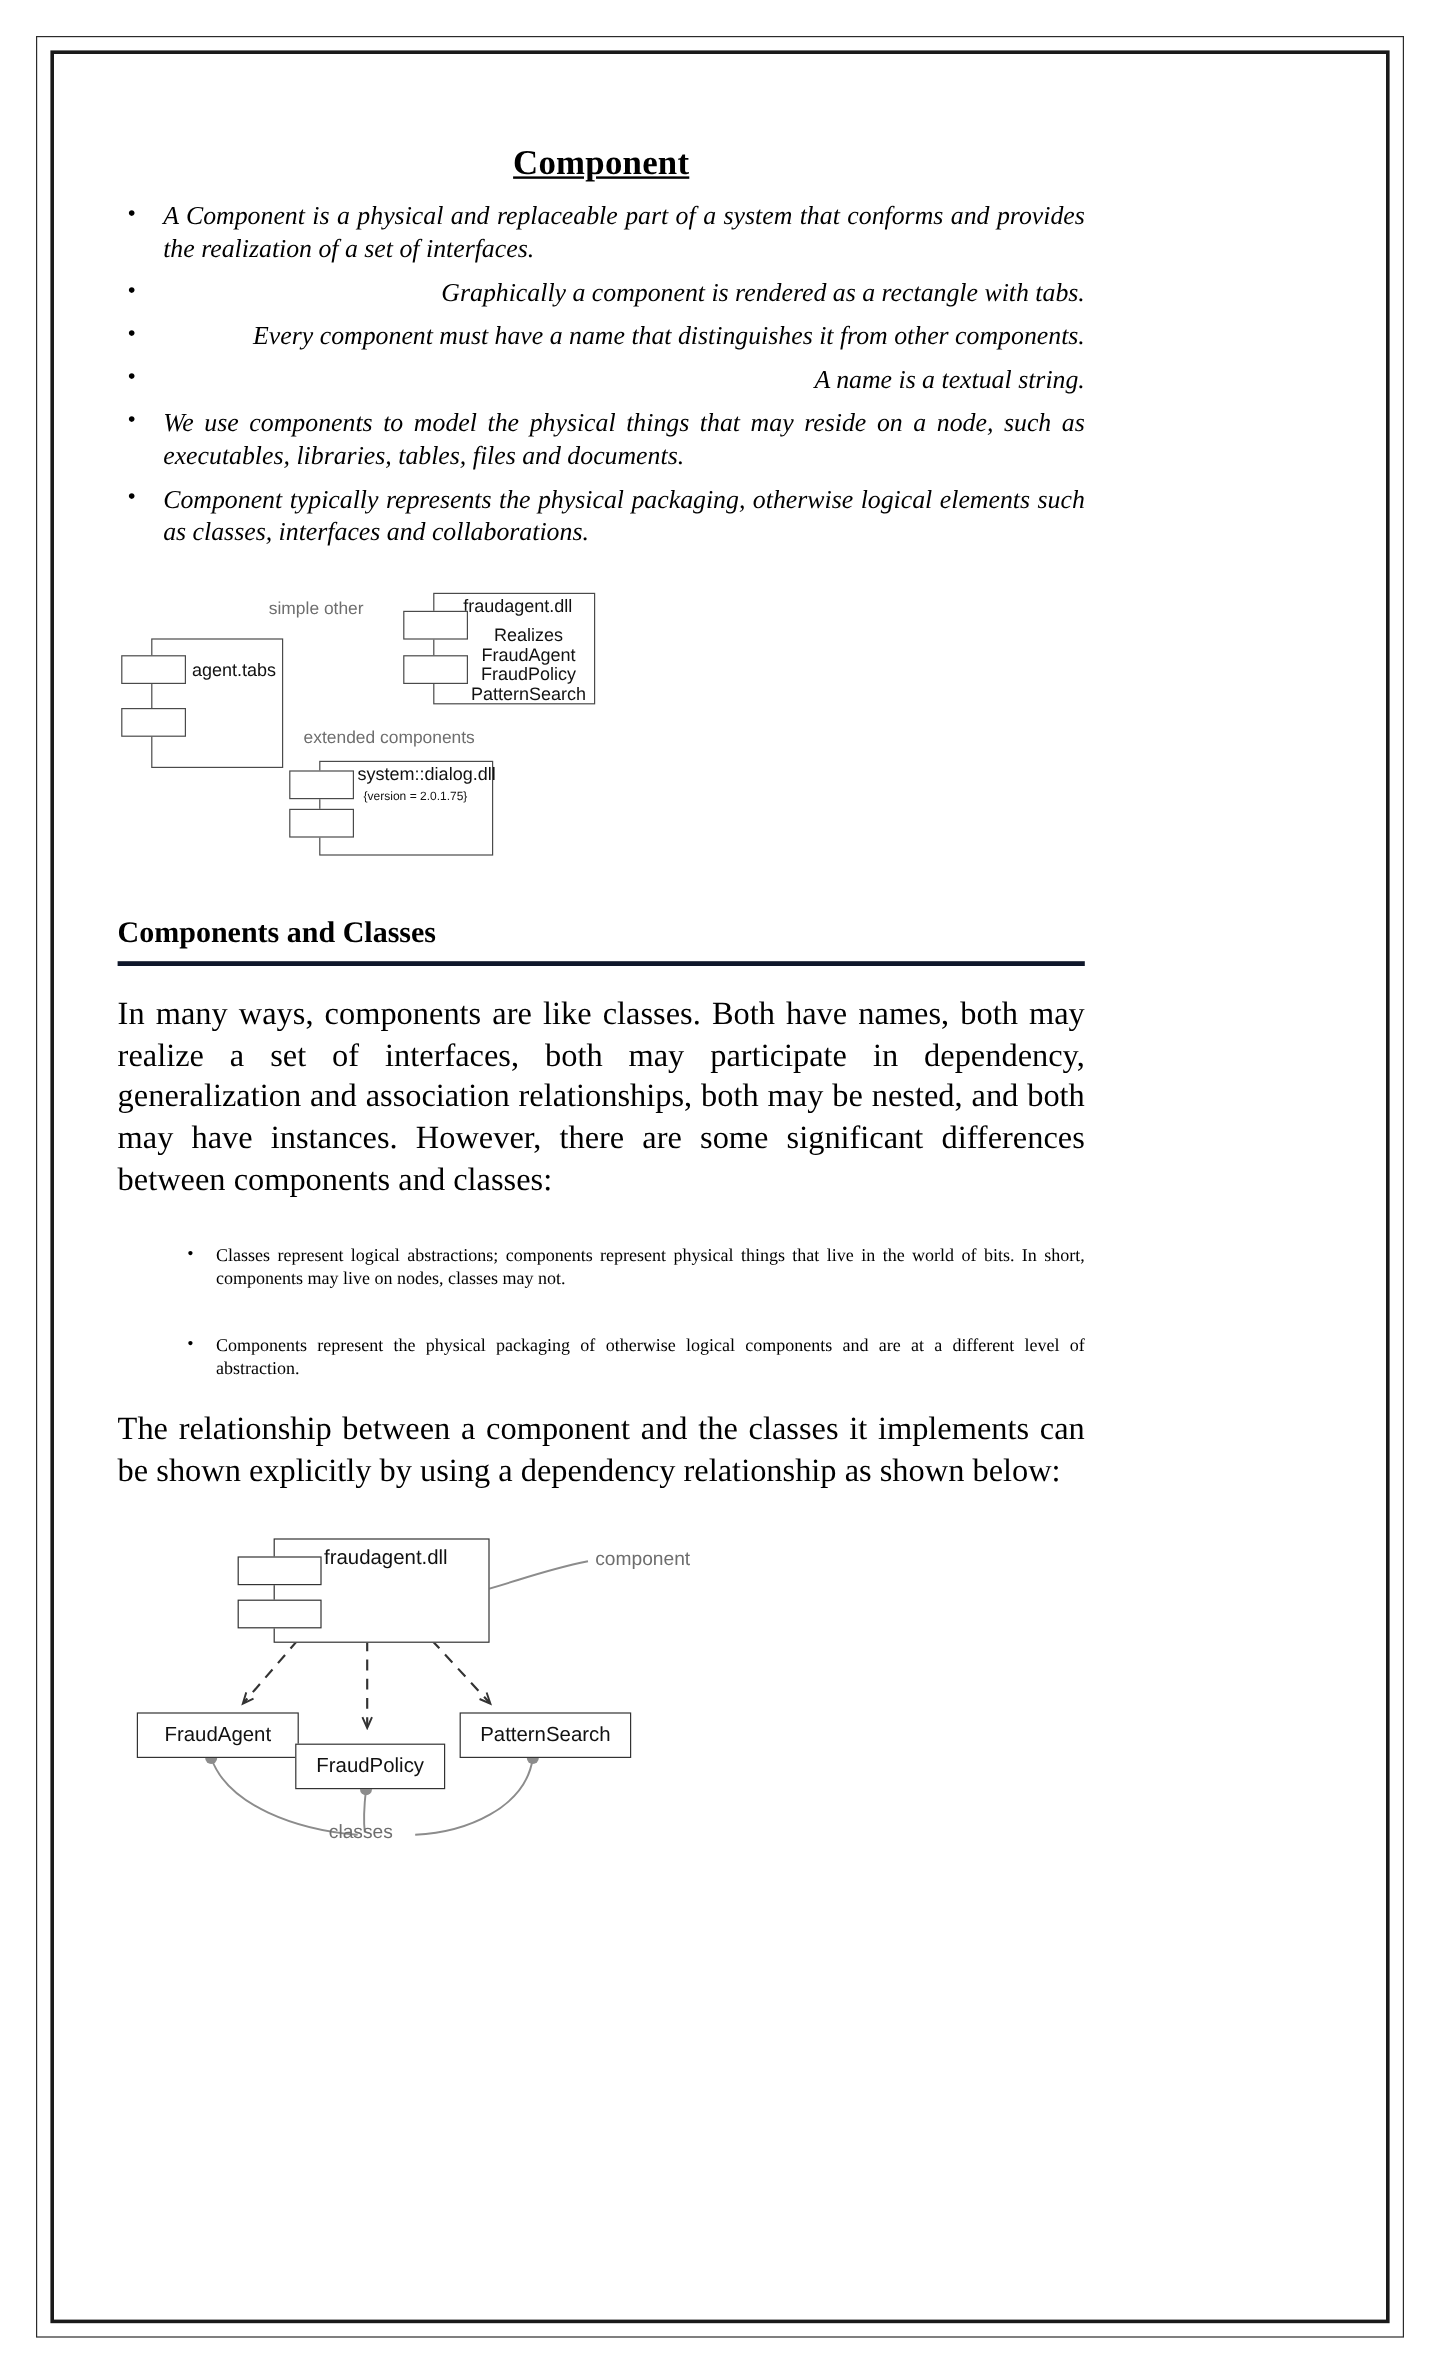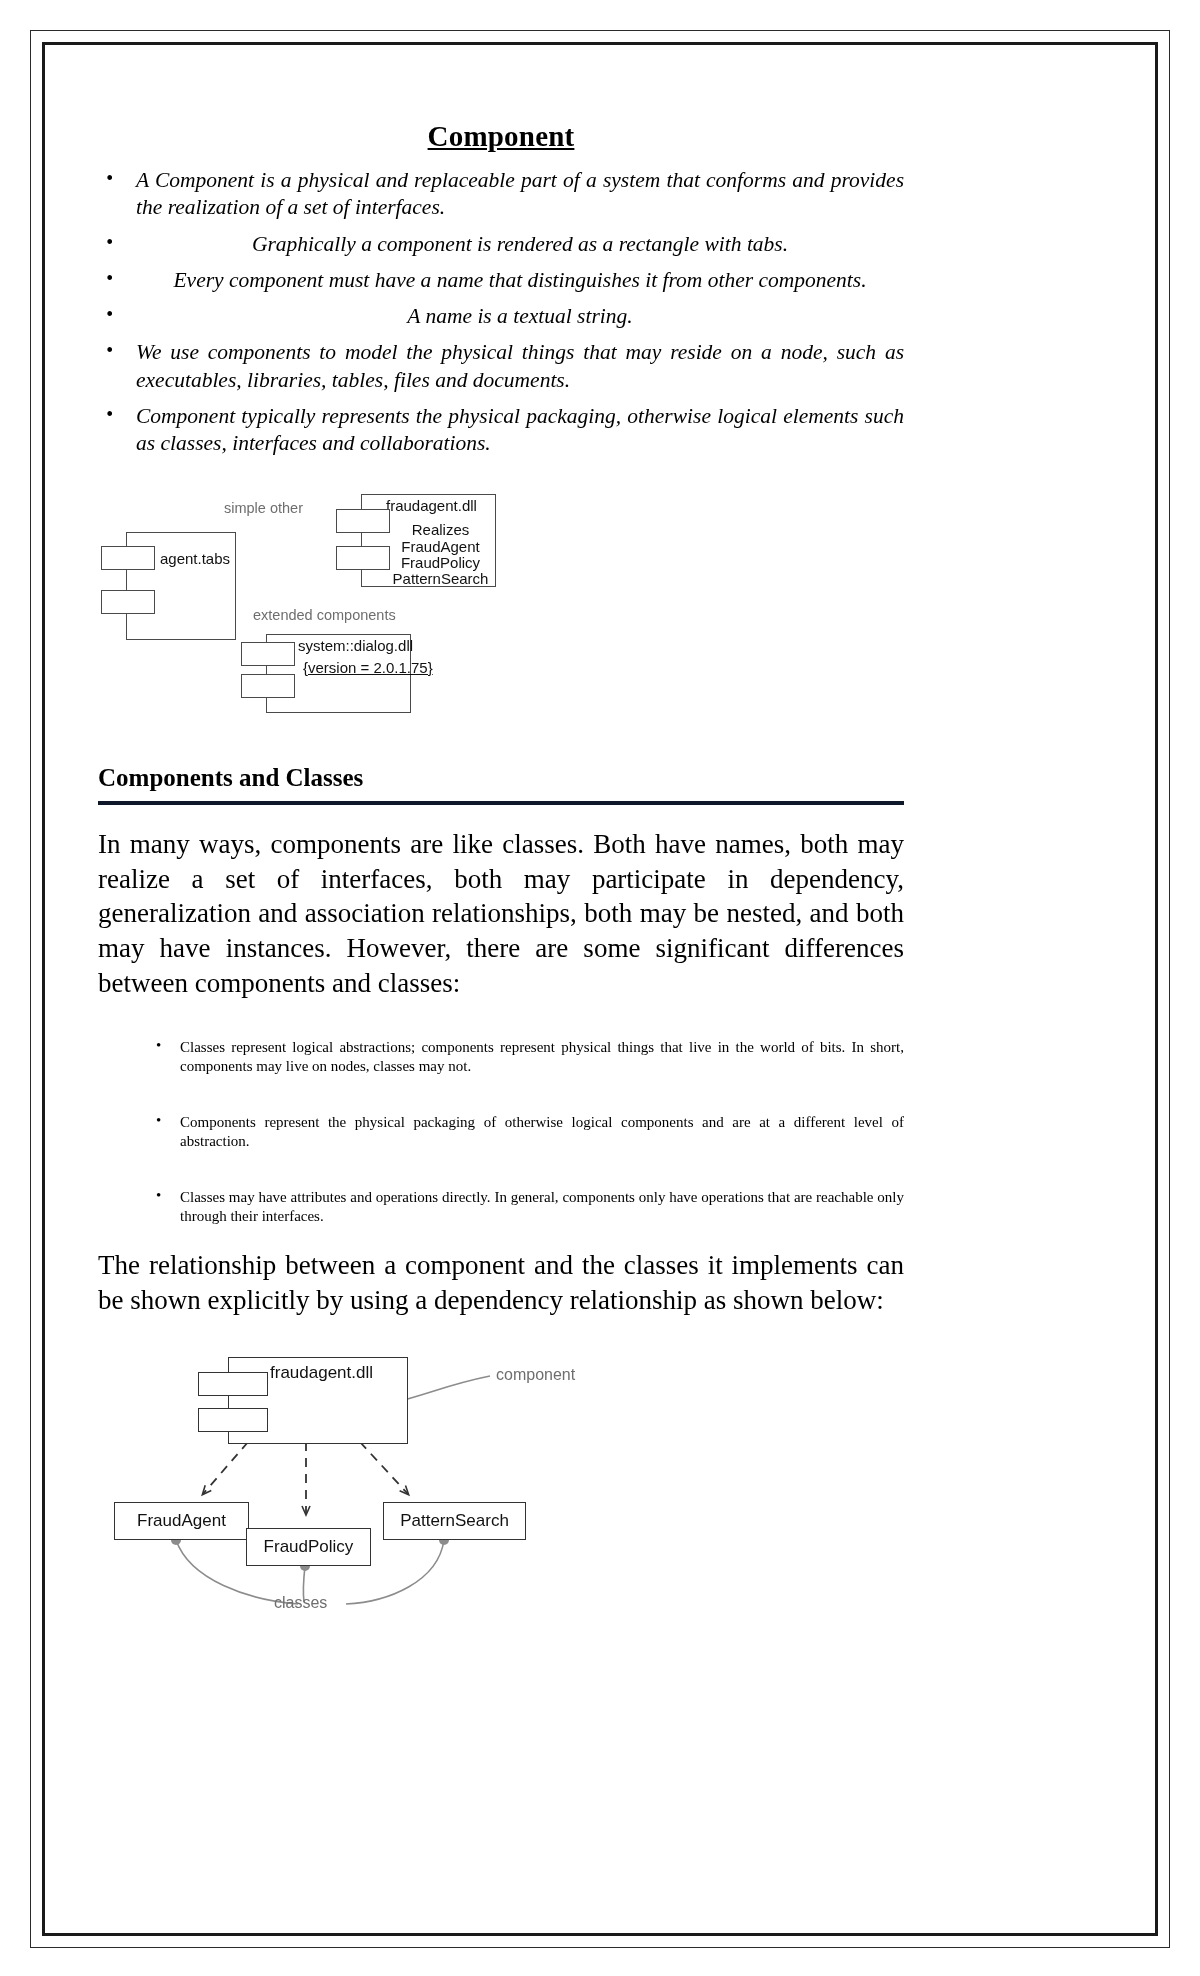--- a/index.html
+++ b/index.html
@@ -73,21 +73,21 @@
     text-align: justify;
   }
   ul.top-bullets > li::before {
     content: "\2022";
     position: absolute;
     left: 8px;
     top: -1px;
     font-size: 20px;
   }
   ul.top-bullets > li.nojustify {
-    text-align: center;
+    text-align: right;
   }
 
   
   .diagram1 {
     position: relative;
     width: 806px;
     height: 250px;
     margin-top: 26px;
     font-family: "Liberation Sans", "DejaVu Sans", sans-serif;
   }
@@ -122,24 +122,23 @@
     position: absolute;
     font-family: "Liberation Sans", "DejaVu Sans", sans-serif;
     font-size: 15px;
     color: #111111;
     white-space: nowrap;
     text-align: center;
   }
   .comp-tiny {
     position: absolute;
     font-family: "Liberation Sans", "DejaVu Sans", sans-serif;
-    font-size: 15px;
+    font-size: 10px;
     color: #111111;
     white-space: nowrap;
-    text-decoration: underline;
   }
 
   
   h2.section-title {
     font-family: "Liberation Serif", "DejaVu Serif", serif;
     font-size: 25px;
     font-weight: bold;
     margin: 30px 0 0 0;
     padding-bottom: 9px;
     border-bottom: 4px solid #0f172a;
@@ -249,21 +248,20 @@
       <span class="comp-tiny" style="left:205px; top:175px;">{version = 2.0.1.75}</span>
     </div>
 
     <h2 class="section-title">Components and Classes</h2>
 
     <p class="body-para">In many ways, components are like classes. Both have names, both may realize a set of interfaces, both may participate in dependency, generalization and association relationships, both may be nested, and both may have instances. However, there are some significant differences between components and classes:</p>
 
     <ul class="sub-bullets">
       <li>Classes represent logical abstractions; components represent physical things that live in the world of bits. In short, components may live on nodes, classes may not.</li>
       <li>Components represent the physical packaging of otherwise logical components and are at a different level of abstraction.</li>
-      <li>Classes may have attributes and operations directly. In general, components only have operations that are reachable only through their interfaces.</li>
     </ul>
 
     <p class="body-para">The relationship between a component and the classes it implements can be shown explicitly by using a dependency relationship as shown below:</p>
 
     <div class="diagram2">
 
       <svg class="svg-layer" viewBox="0 0 806 300">
         <defs>
           <marker id="openarrow" markerWidth="12" markerHeight="12" refX="9" refY="5" orient="auto" markerUnits="userSpaceOnUse">
             <path d="M1,1 L10,5 L1,9" fill="none" stroke="#333333" stroke-width="1.6"></path>

